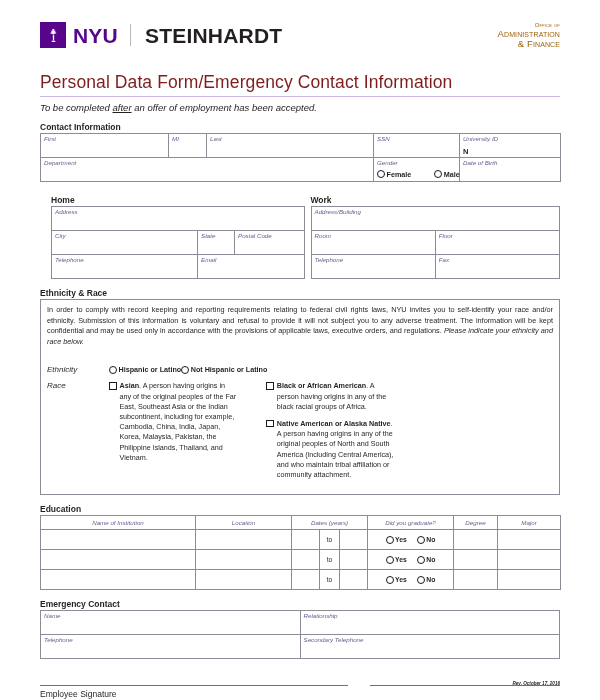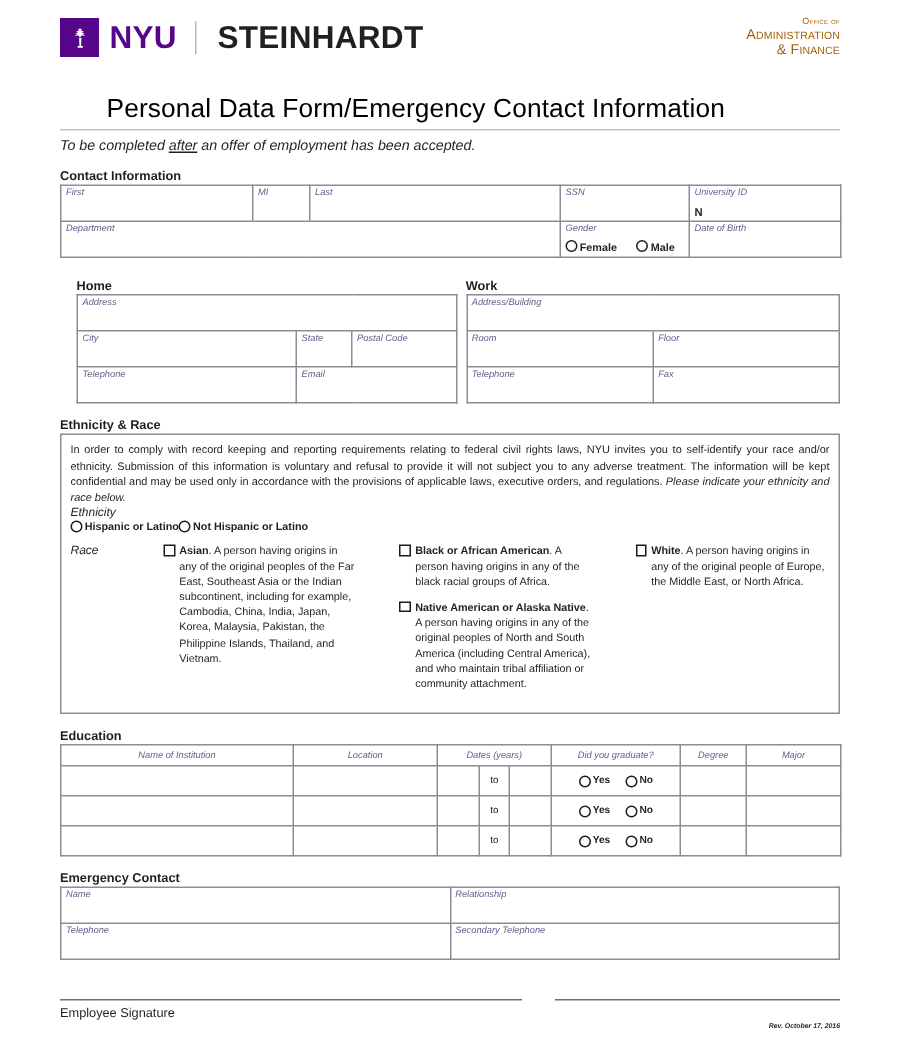--- a/index.html
+++ b/index.html
@@ -6,35 +6,35 @@
   body{
     width:600px;height:700px;
     background:#ffffff;
     font-family:"Liberation Sans", sans-serif;
     color:#231f20;
     overflow:hidden;
   }
   .page{position:relative;width:600px;height:700px;box-sizing:border-box;padding:0 40px;}
 
   
-  .header{display:flex;align-items:flex-start;justify-content:space-between;padding-top:12px;}
+  .header{display:flex;align-items:flex-start;justify-content:space-between;padding-top:22px;}
   .brand{display:flex;align-items:center;gap:7px;}
   .torch-box{width:26px;height:26px;background:#57068c;display:flex;align-items:center;justify-content:center;}
   .torch-box svg{display:block;}
   .nyu-word{font-size:21px;font-weight:bold;color:#57068c;letter-spacing:.2px;line-height:1;}
   .divider-v{width:1px;height:22px;background:#b9b9bd;margin:0 7px 0 5px;}
   .steinhardt{font-size:21px;font-weight:bold;color:#231f20;letter-spacing:.2px;line-height:1;}
   .office{text-align:right;line-height:1.12;color:#a16207;}
   .office .l1{font-size:6px;letter-spacing:.2px;}
   .office .l2{font-size:9.5px;letter-spacing:.1px;}
   .office .l3{font-size:9.5px;letter-spacing:.1px;}
   .sc{font-variant:small-caps;}
 
   
-  .title{margin-top:22px;font-size:17.5px;color:#000000;font-weight:normal;letter-spacing:.1px;margin-left:31px;}
+  .title{margin-top:22px;font-size:17.5px;color:#7f1d1d;font-weight:normal;letter-spacing:.1px;}
   .title-rule{margin-top:3px;border-bottom:1px solid #c9b8dc;}
   .subtitle{margin-top:5px;font-size:9.5px;font-style:italic;color:#231f20;}
   .subtitle u{text-decoration:underline;}
 
   
   .sec-h{font-size:8.5px;font-weight:bold;margin:9px 0 1px 0;color:#231f20;}
 
   
   table.form{border-collapse:collapse;width:100%;table-layout:fixed;}
   table.form td{
@@ -50,31 +50,31 @@
   
   .radio{
     display:inline-block;width:8px;height:8px;border:1.6px solid #1a1a1a;border-radius:50%;
     vertical-align:-1px;box-sizing:border-box;
   }
   .chk{
     display:inline-block;width:7.5px;height:7.5px;border:1.3px solid #1a1a1a;
     vertical-align:-1px;box-sizing:border-box;background:#fff;
   }
   .opt{display:inline-flex;align-items:center;gap:1.5px;font-size:7.2px;font-weight:bold;}
-  .gender-row{margin-top:3px;display:flex;gap:13px;align-items:center;}
+  .gender-row{margin-top:3px;display:flex;gap:23px;align-items:center;}
 
   
   .hw{display:flex;gap:10px;}
   .hw>div{flex:1;min-width:0;}
 
   
   .eth-box{border:1px solid #8c8c96;padding:5px 6px 7px 6px;}
   .eth-p{font-size:7.3px;line-height:1.45;text-align:justify;color:#231f20;margin:0;}
   .eth-p i{font-style:italic;}
-  .eth-row{display:flex;align-items:flex-start;margin-top:0;flex-direction:column;}
+  .eth-row{display:flex;align-items:flex-start;margin-top:18px;}
   .eth-cap{width:62px;flex:none;font-size:8px;font-style:italic;color:#231f20;}
   .eth-opts{display:flex;}
   .race-row{display:flex;align-items:flex-start;margin-top:7px;}
   .race-cols{display:flex;gap:28px;flex:1;min-width:0;}
   .race-col{flex:1;min-width:0;}
   .race-item{display:flex;gap:3px;margin-bottom:7px;}
   .race-item .chk{flex:none;margin-top:1px;}
   .race-txt{font-size:7.2px;line-height:1.42;color:#231f20;}
   .race-txt b{font-weight:bold;}
 
@@ -281,24 +281,20 @@
           <div class="race-item">
             <span class="chk"></span>
             <span class="race-txt"><b>Black or African American</b><span>. A person having origins in any of the black racial groups of Africa.</span></span>
           </div>
           <div class="race-item">
             <span class="chk"></span>
             <span class="race-txt"><b>Native American or Alaska Native</b><span>. A person having origins in any of the original peoples of North and South America (including Central America), and who maintain tribal affiliation or community attachment.</span></span>
           </div>
         </div>
         <div class="race-col">
-          <div class="race-item">
-            <span class="chk"></span>
-            <span class="race-txt"><b>White</b><span>. A person having origins in any of the original people of Europe, the Middle East, or North Africa.</span></span>
-          </div>
         </div>
       </div>
     </div>
   </div>
 
   <div class="sec-h">Education</div>
   <table class="edu">
     <colgroup>
         <col style="width:155px">
         <col style="width:96px">

